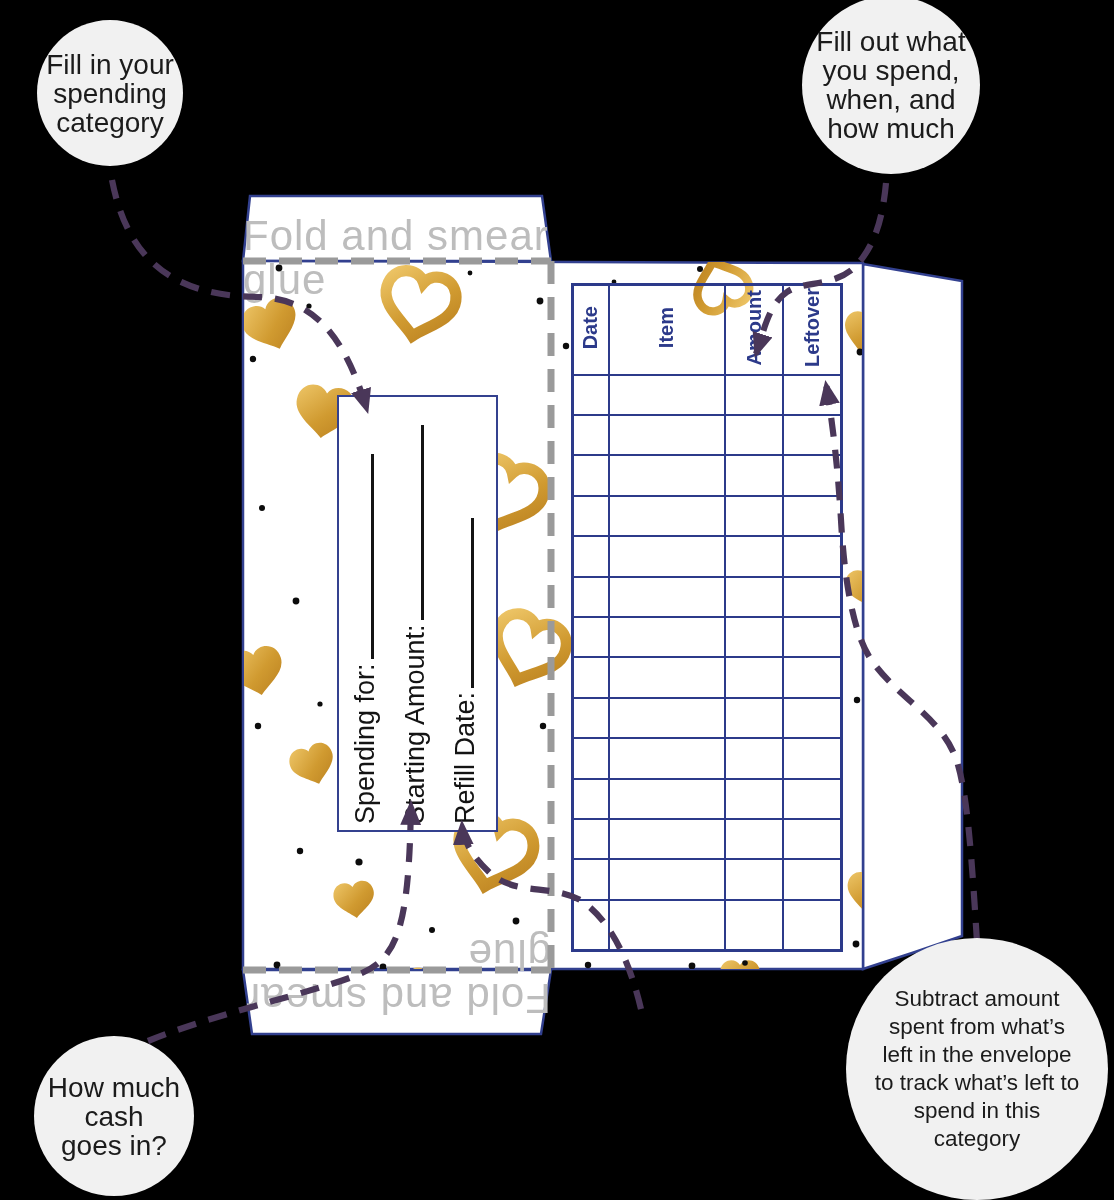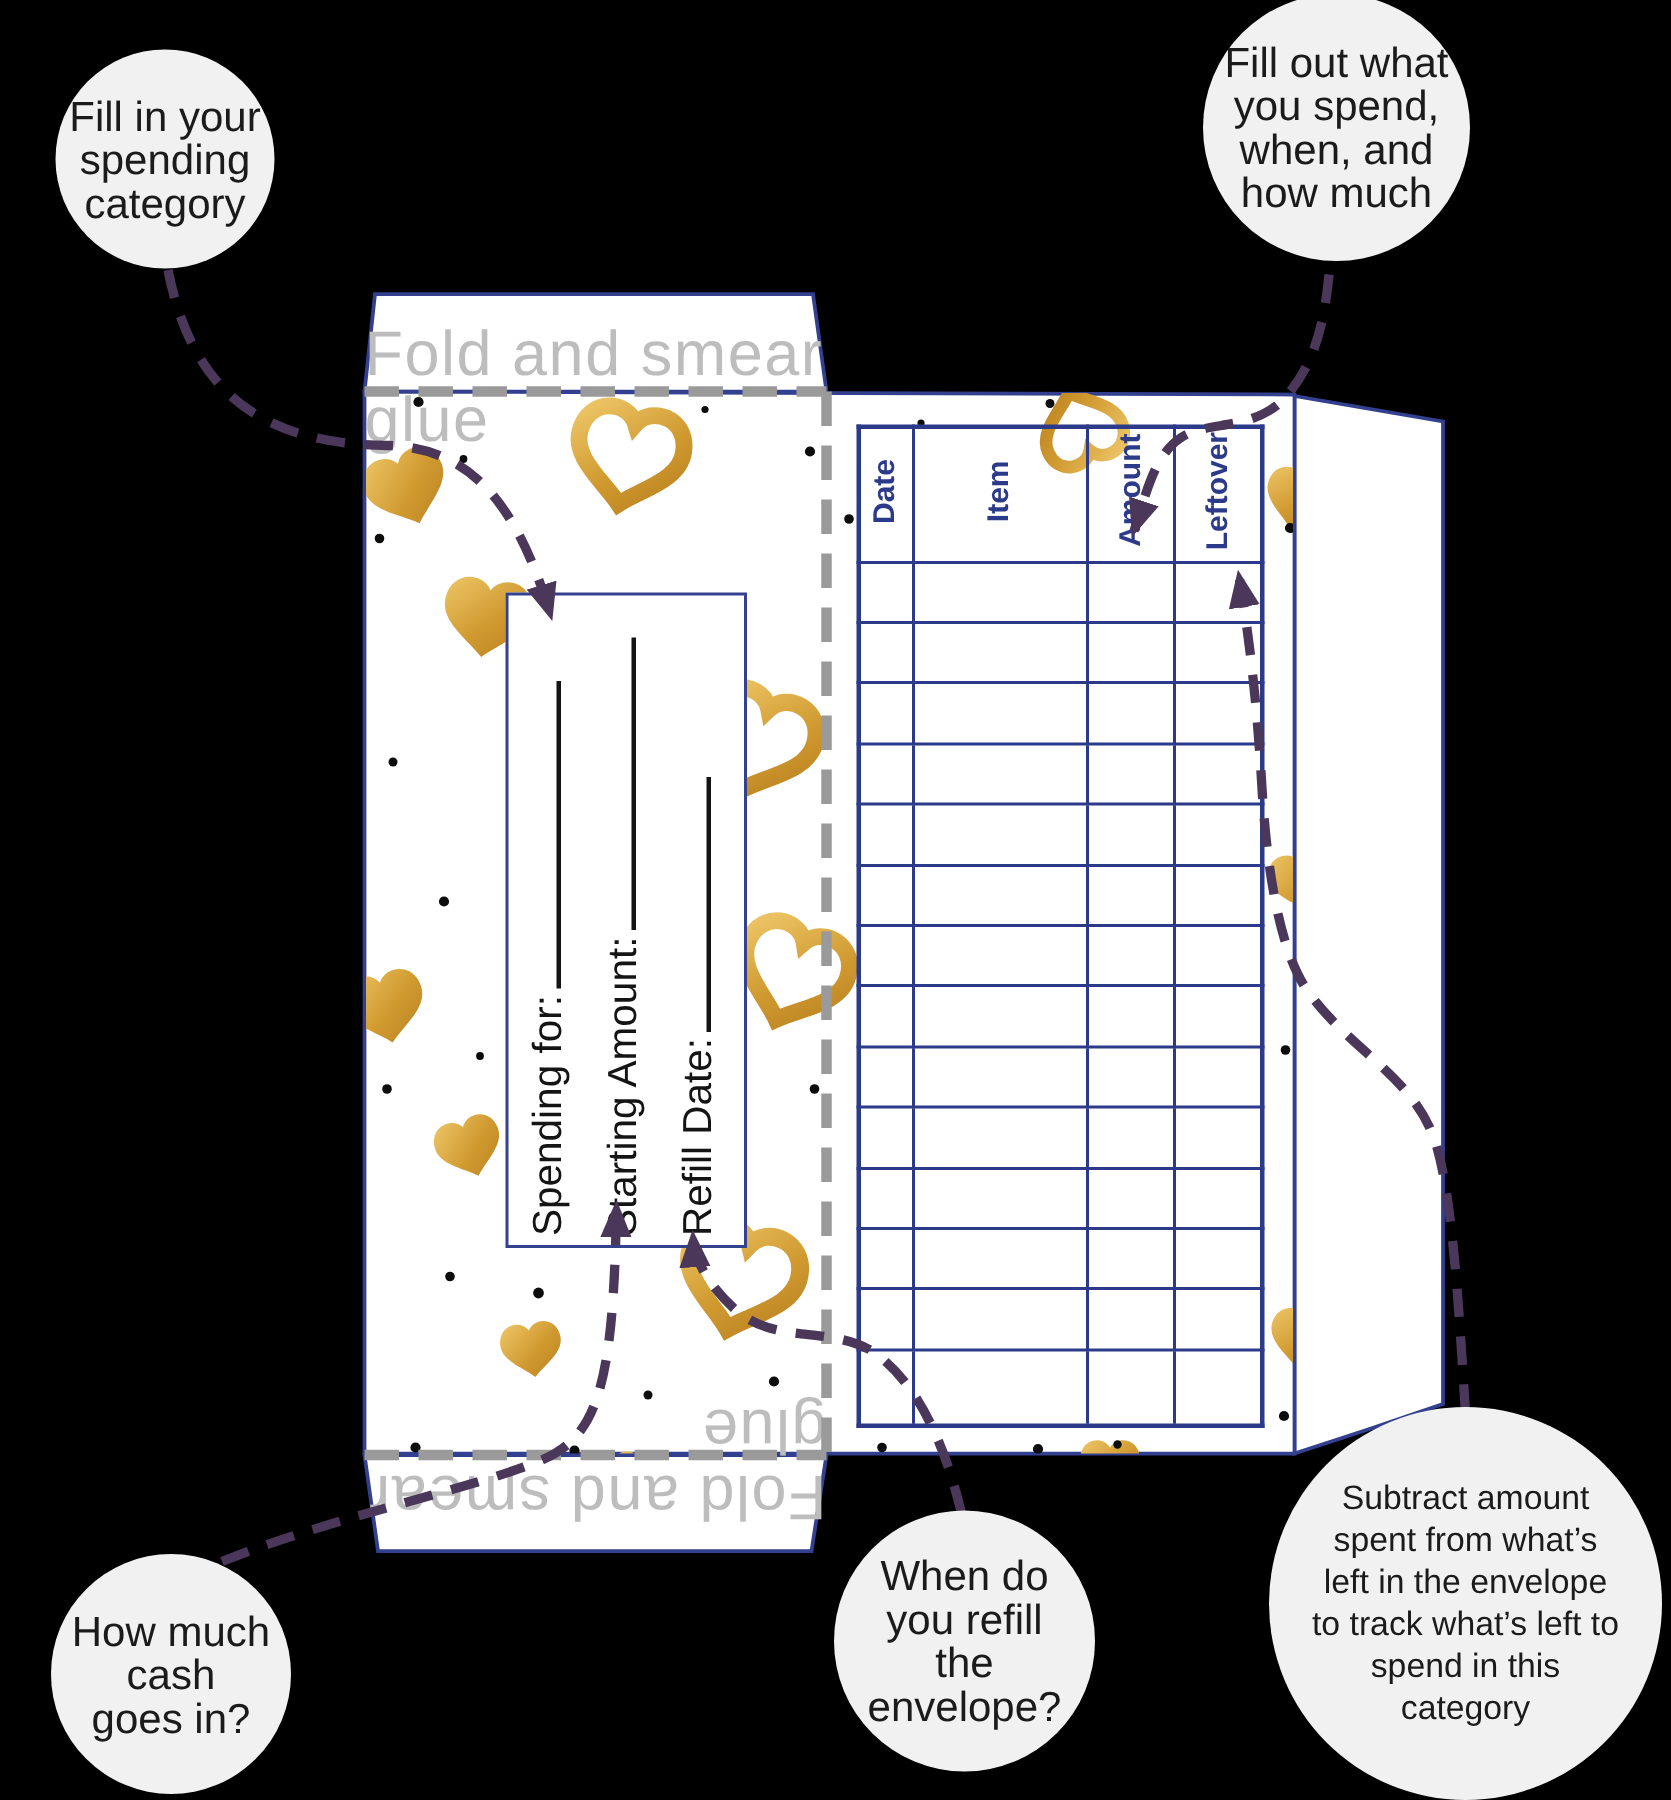--- a/index.html
+++ b/index.html
@@ -36,21 +36,21 @@
   .tracker th:nth-child(4),.tracker td:nth-child(4){width:21.5%;}
   .vtext{writing-mode:vertical-rl;transform:rotate(180deg);
     font-weight:bold;font-size:20px;color:#2c3a8a;display:inline-block;}
   .tracker th{text-align:center;vertical-align:middle;background:transparent;}
 
   
   .bubble{position:absolute;border-radius:50%;background:#f1f1f1;
     display:flex;align-items:center;justify-content:center;text-align:center;
     color:#1b1b1b;}
   .bubble .btxt{white-space:pre-line;font-size:28px;line-height:29px;}
-  .bubble.b-category{left:37px;top:33px;width:146px;height:146px;}
+  .bubble.b-category{left:37px;top:20px;width:146px;height:146px;}
   .bubble.b-fillout{left:802px;top:-4px;width:178px;height:178px;}
   .bubble.b-cash{left:34px;top:1036px;width:160px;height:160px;}
   .bubble.b-refill{left:556px;top:1007px;width:174px;height:174px;}
   .bubble.b-subtract{left:846px;top:938px;width:262px;height:262px;text-align:center;}
   .bubble.b-subtract .btxt{font-size:22.5px;line-height:28px;}
 </style>
 </head>
 <body>
 
 <div id="stage">
@@ -272,26 +272,20 @@
     <span class="btxt">Fill out what
 you spend,
 when, and
 how much</span>
   </div>
   <div class="bubble b-cash">
     <span class="btxt">How much
 cash
 goes in?</span>
   </div>
-  <div class="bubble b-refill">
-    <span class="btxt">When do
-you refill
-the
-envelope?</span>
-  </div>
   <div class="bubble b-subtract">
     <span class="btxt">Subtract amount
 spent from what’s
 left in the envelope
 to track what’s left to
 spend in this
 category</span>
   </div>
 
 </div>

